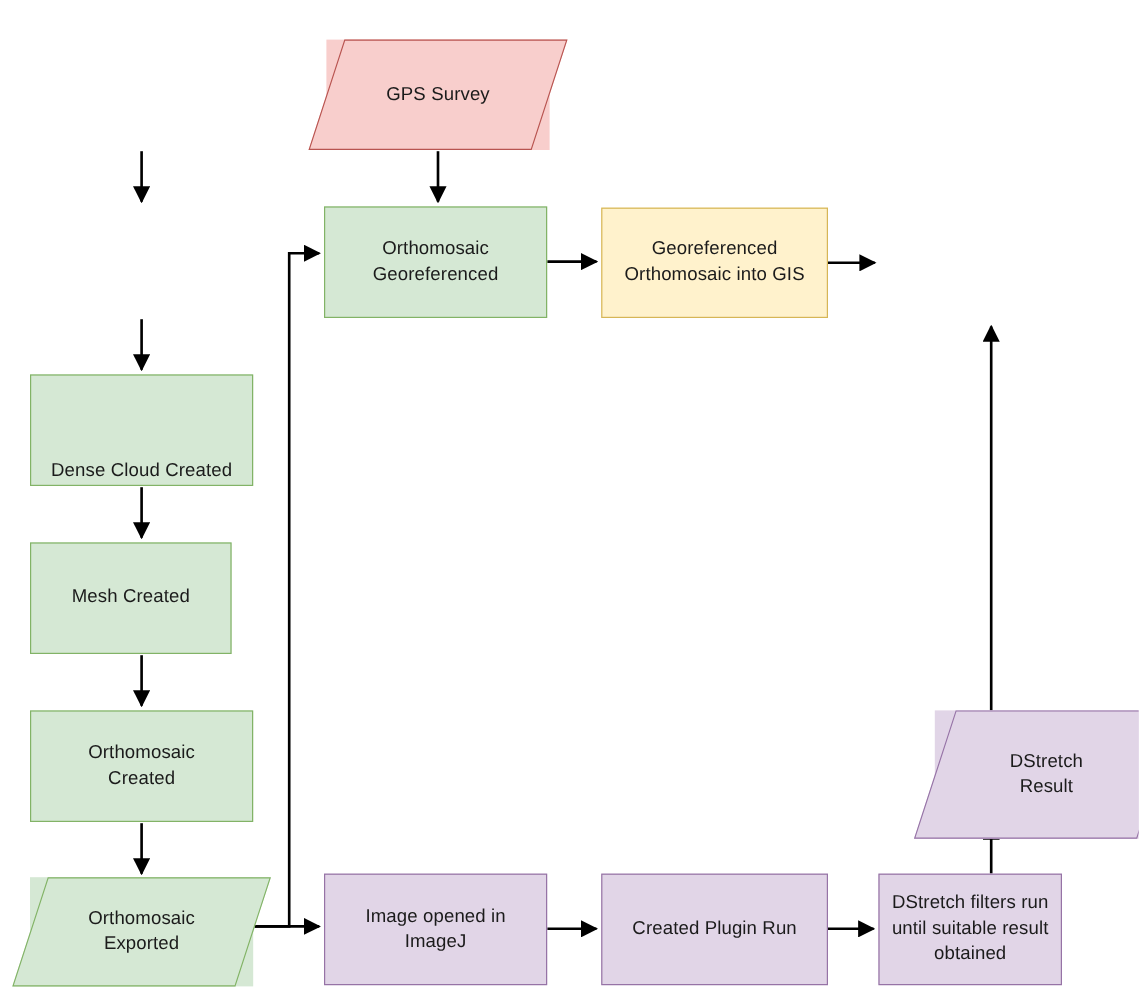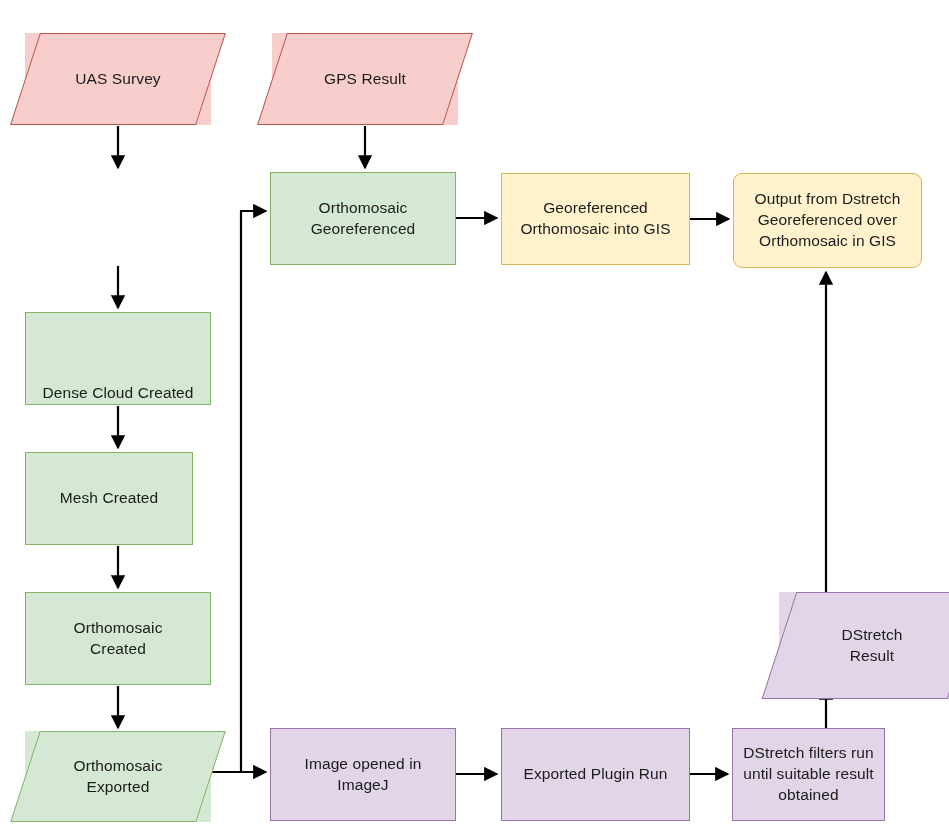--- a/index.html
+++ b/index.html
@@ -96,46 +96,37 @@
       <path d="M 182 772 L 266 772"></path>
       <path d="M 456 218 L 497 218"></path>
       <path d="M 690 219 L 729 219"></path>
       <path d="M 456 774 L 497 774"></path>
       <path d="M 690 774 L 728 774"></path>
       <path d="M 826 728 L 826 687"></path>
       <path d="M 826 592 L 826 272"></path>
     </g>
   </svg>
 
-  <div class="node para pink" style="left:25px; top:33px; width:186px; height:92px;">
-    <span class="skew"></span>
-    <span class="label">UAS Survey</span>
-  </div>
 
   <div class="node para pink" style="left:272px; top:33px; width:186px; height:92px;">
     <span class="skew"></span>
-    <span class="label">GPS Result</span>
+    <span class="label">GPS Survey</span>
   </div>
 
 
   <div class="node rect green" style="left:270px; top:172px; width:186px; height:93px;">
     <span class="label">Orthomosaic
 Georeferenced</span>
   </div>
 
   <div class="node rect yellow" style="left:501px; top:173px; width:189px; height:92px;">
     <span class="label">Georeferenced
 Orthomosaic into GIS</span>
   </div>
 
-  <div class="node rect rounded yellow" style="left:733px; top:173px; width:189px; height:95px;">
-    <span class="label">Output from Dstretch
-Georeferenced over
-Orthomosaic in GIS</span>
-  </div>
 
   <div class="node rect green" style="left:25px; top:312px; width:186px; height:93px;align-items:flex-end;">
     <span class="label">Dense Cloud Created</span>
   </div>
 
   <div class="node rect green" style="left:25px; top:452px; width:168px; height:93px;">
     <span class="label">Mesh Created</span>
   </div>
 
   <div class="node rect green" style="left:25px; top:592px; width:186px; height:93px;">
@@ -148,21 +139,21 @@
     <span class="label">Orthomosaic
 Exported</span>
   </div>
 
   <div class="node rect purple" style="left:270px; top:728px; width:186px; height:93px;">
     <span class="label">Image opened in
 ImageJ</span>
   </div>
 
   <div class="node rect purple" style="left:501px; top:728px; width:189px; height:93px;">
-    <span class="label">Exported Plugin Run</span>
+    <span class="label">Created Plugin Run</span>
   </div>
 
   <div class="node rect purple" style="left:732px; top:728px; width:153px; height:93px;">
     <span class="label">DStretch filters run
 until suitable result
 obtained</span>
   </div>
 
   <div class="node para purple" style="left:779px; top:592px; width:186px; height:107px;">
     <span class="skew"></span>

